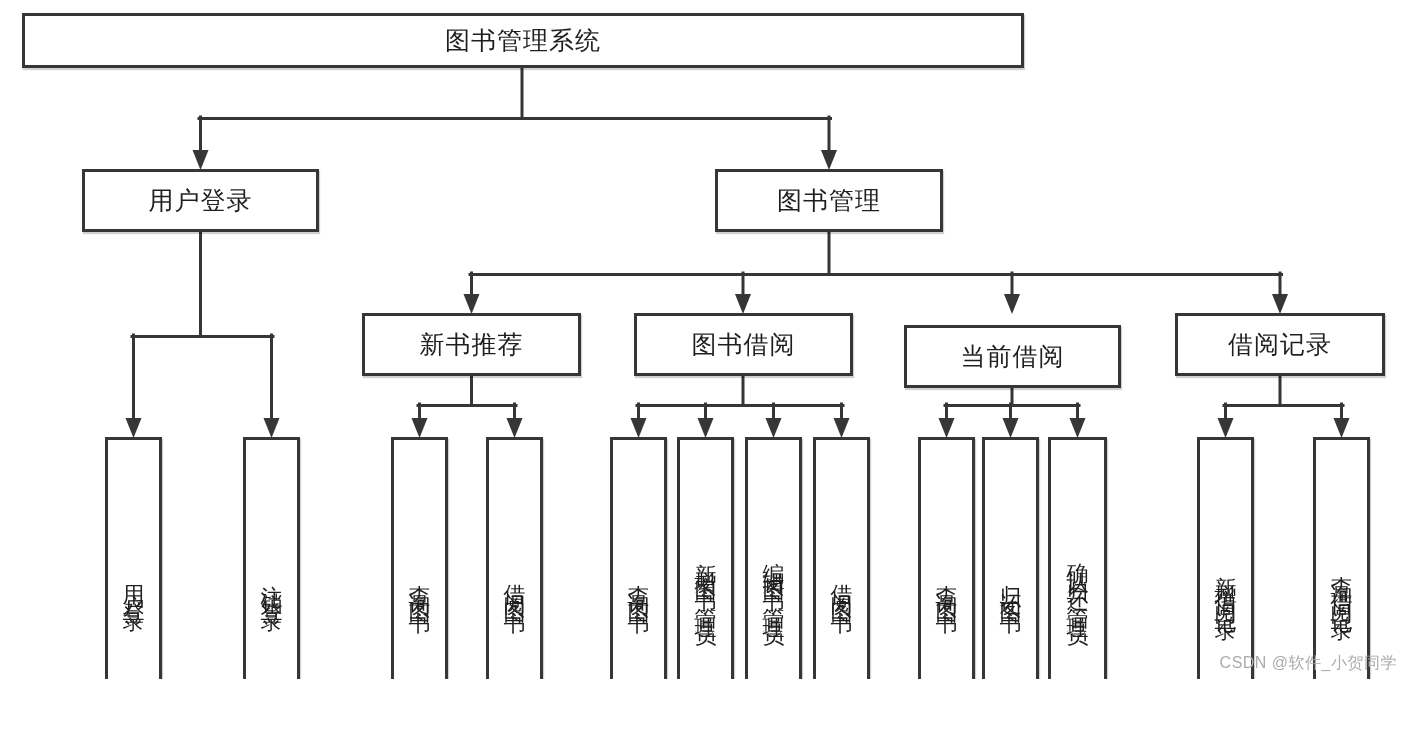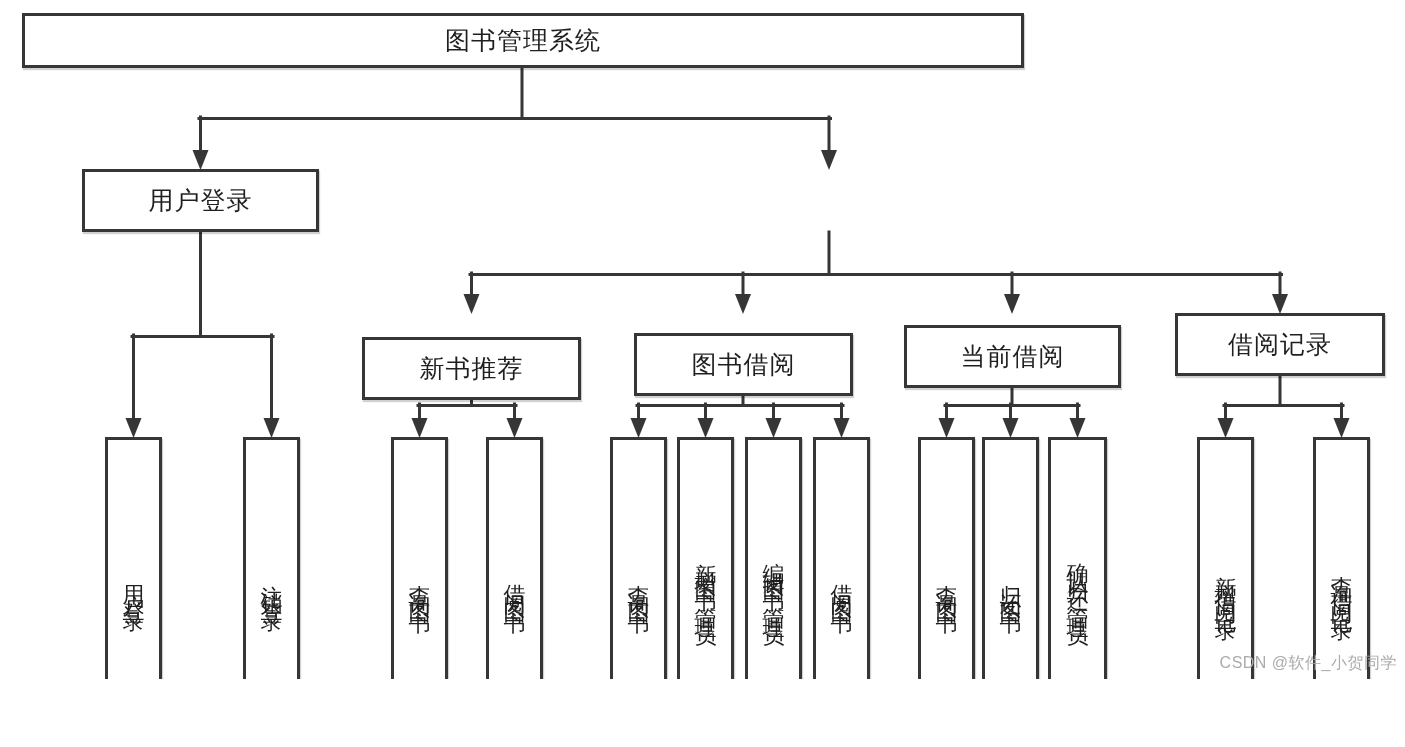--- a/index.html
+++ b/index.html
@@ -110,25 +110,28 @@
       <polygon points="1333.5,418 1349.5,418 1341.5,438" fill="#363636"></polygon>
     </svg>
 
   <div class="box h" style="left:22px; top:13px; width:1002px; height:55px;">
     <span class="label">图书管理系统</span>
   </div>
 
   <div class="box h" style="left:82px; top:169px; width:237px; height:63px;">
     <span class="label">用户登录</span>
   </div>
+  <div class="box h" style="left:715px; top:169px; width:228px; height:63px;">
+    <span class="label">图书管理</span>
+  </div>
 
-  <div class="box h" style="left:362px; top:313px; width:219px; height:63px;margin-top:24px;">
+  <div class="box h" style="left:362px; top:313px; width:219px; height:63px;">
     <span class="label">新书推荐</span>
   </div>
-  <div class="box h" style="left:634px; top:313px; width:219px; height:63px;margin-top:20px;">
+  <div class="box h" style="left:634px; top:313px; width:219px; height:63px;">
     <span class="label">图书借阅</span>
   </div>
   <div class="box h" style="left:904px; top:313px; width:217px; height:63px;margin-top:12px;">
     <span class="label">当前借阅</span>
   </div>
   <div class="box h" style="left:1175px; top:313px; width:210px; height:63px;">
     <span class="label">借阅记录</span>
   </div>
 
   <div class="box v" style="left:105px; top:437px; width:57px; height:296px;">

